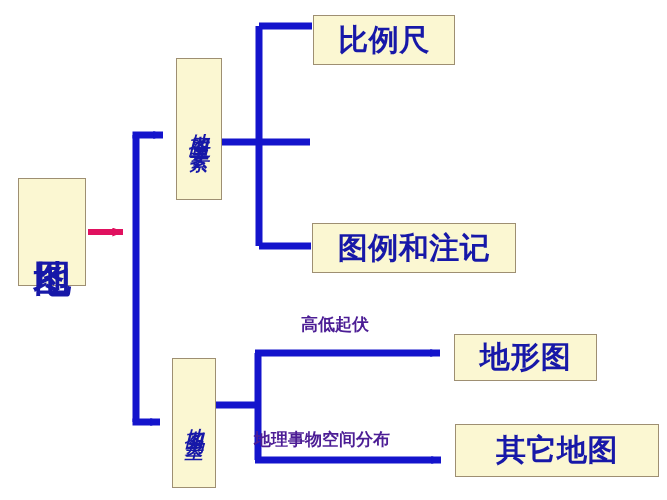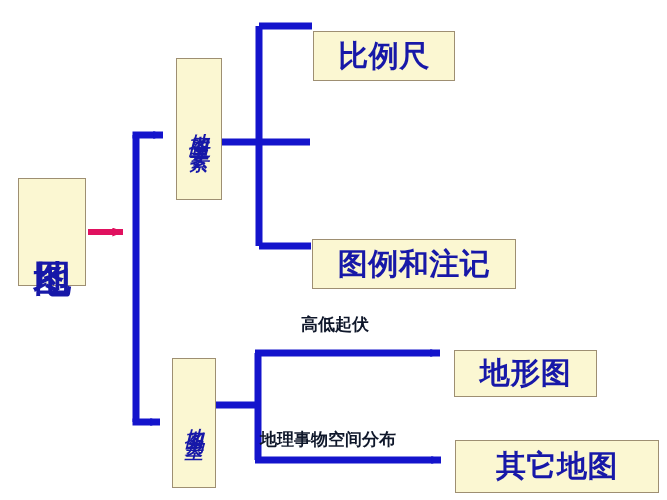--- a/index.html
+++ b/index.html
@@ -57,39 +57,38 @@
     font-size: 19px;
   }
   .types-node {
     left: 172px; top: 358px;
     width: 44px; height: 130px;
     font-size: 18px;
   }
   .leaf {
     font-size: 30px;
     padding: 0 4px;
-    margin-top: 16px;
   }
   .leaf-scale   { left: 313px; top: 15px;  width: 142px; height: 50px; }
   .leaf-dir     { left: 310px; top: 119px; width: 146px; height: 48px; }
   .leaf-legend  { left: 312px; top: 223px; width: 204px; height: 50px; }
   .leaf-terrain { left: 454px; top: 334px; width: 143px; height: 47px; }
   .leaf-other   { left: 455px; top: 424px; width: 204px; height: 53px; }
 
   .edge-label {
     position: absolute;
-    color: #0f172a;
+    color: #4c1d95;
     font-weight: 700;
     font-size: 17px;
     letter-spacing: 0px;
     white-space: nowrap;
     z-index: 4;
   }
   .label-relief { left: 301px; top: 313px; }
-  .label-spatial { left: 260px; top: 428px; }
+  .label-spatial { left: 254px; top: 428px; }
 </style>
 </head>
 <body>
 
 <div id="canvas">
 
   <svg id="wires" viewBox="0 0 667 500" xmlns="http://www.w3.org/2000/svg">
     <defs>
       <marker id="arrowBlue" markerWidth="10" markerHeight="8" refX="9.6" refY="4" orient="auto" markerUnits="userSpaceOnUse">
         <path d="M0,0 L10,4 L0,8 Z" fill="#1414cc"></path>

